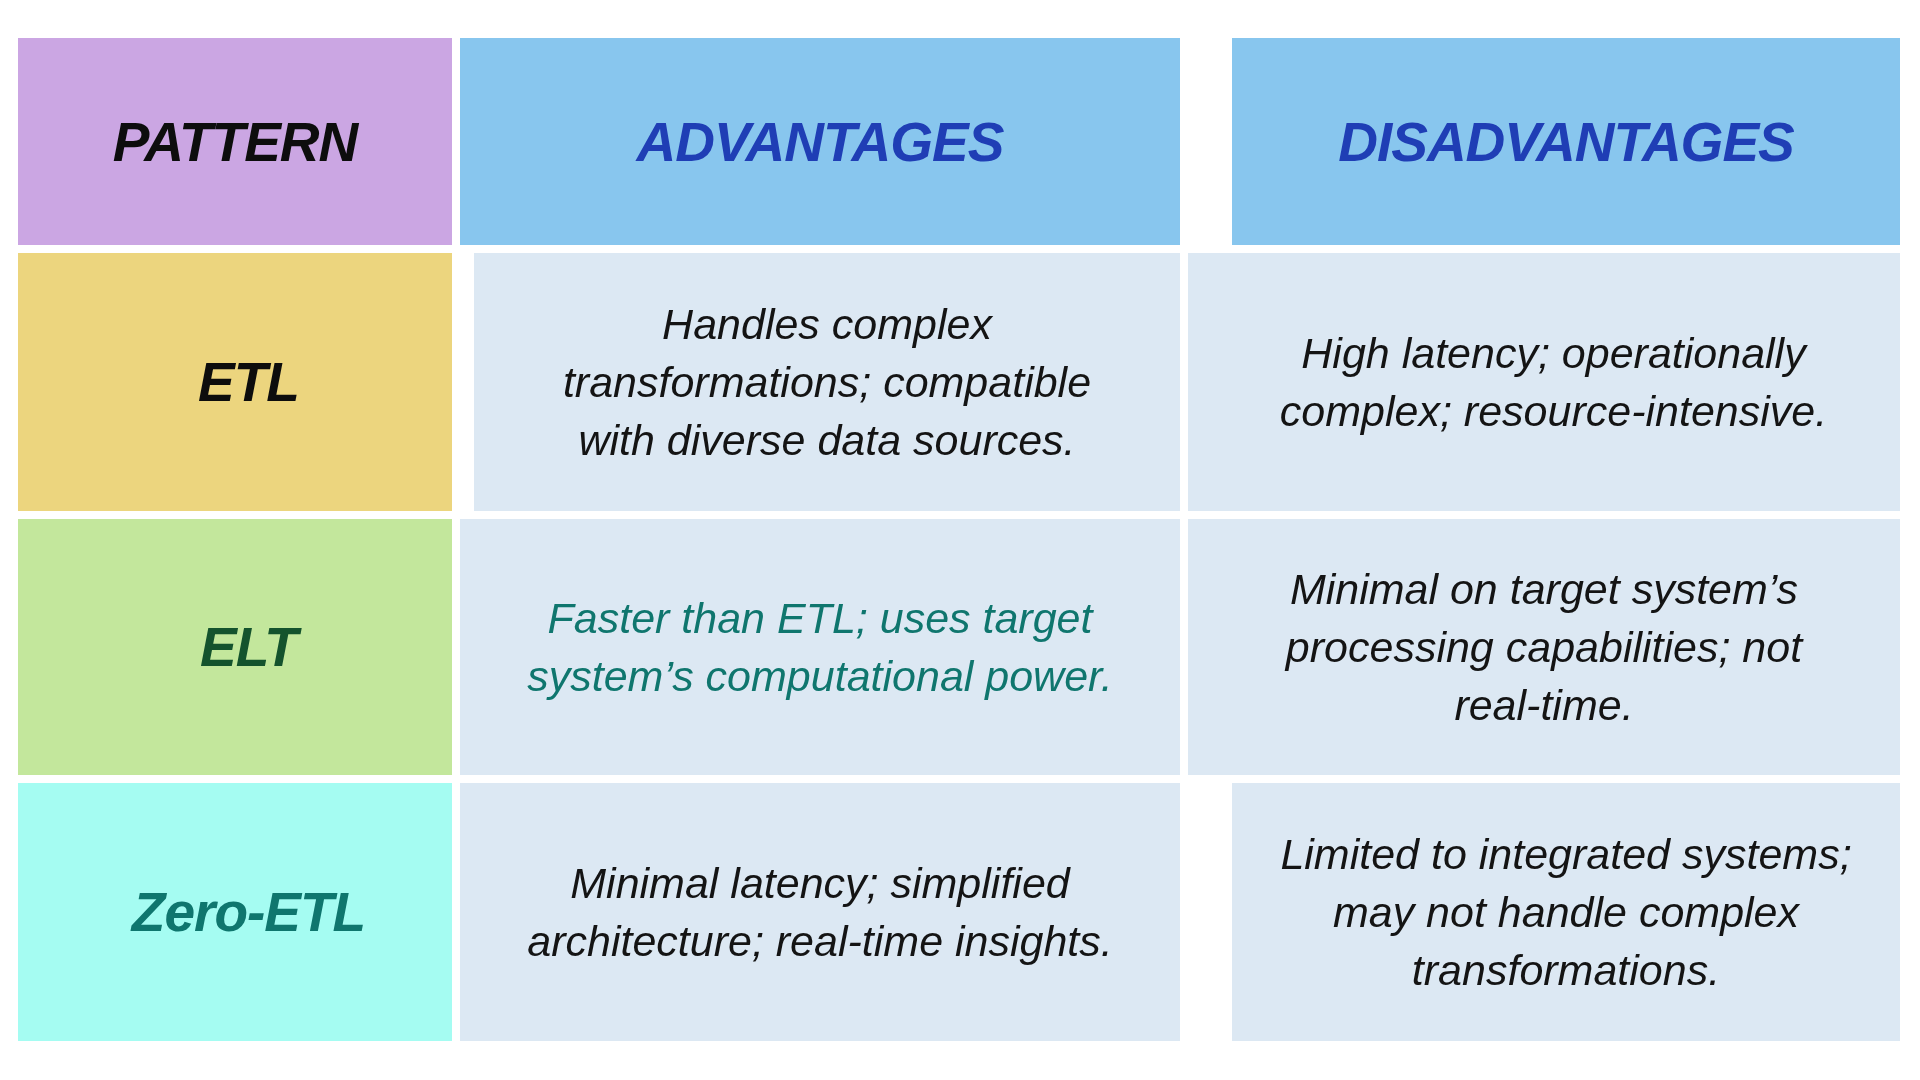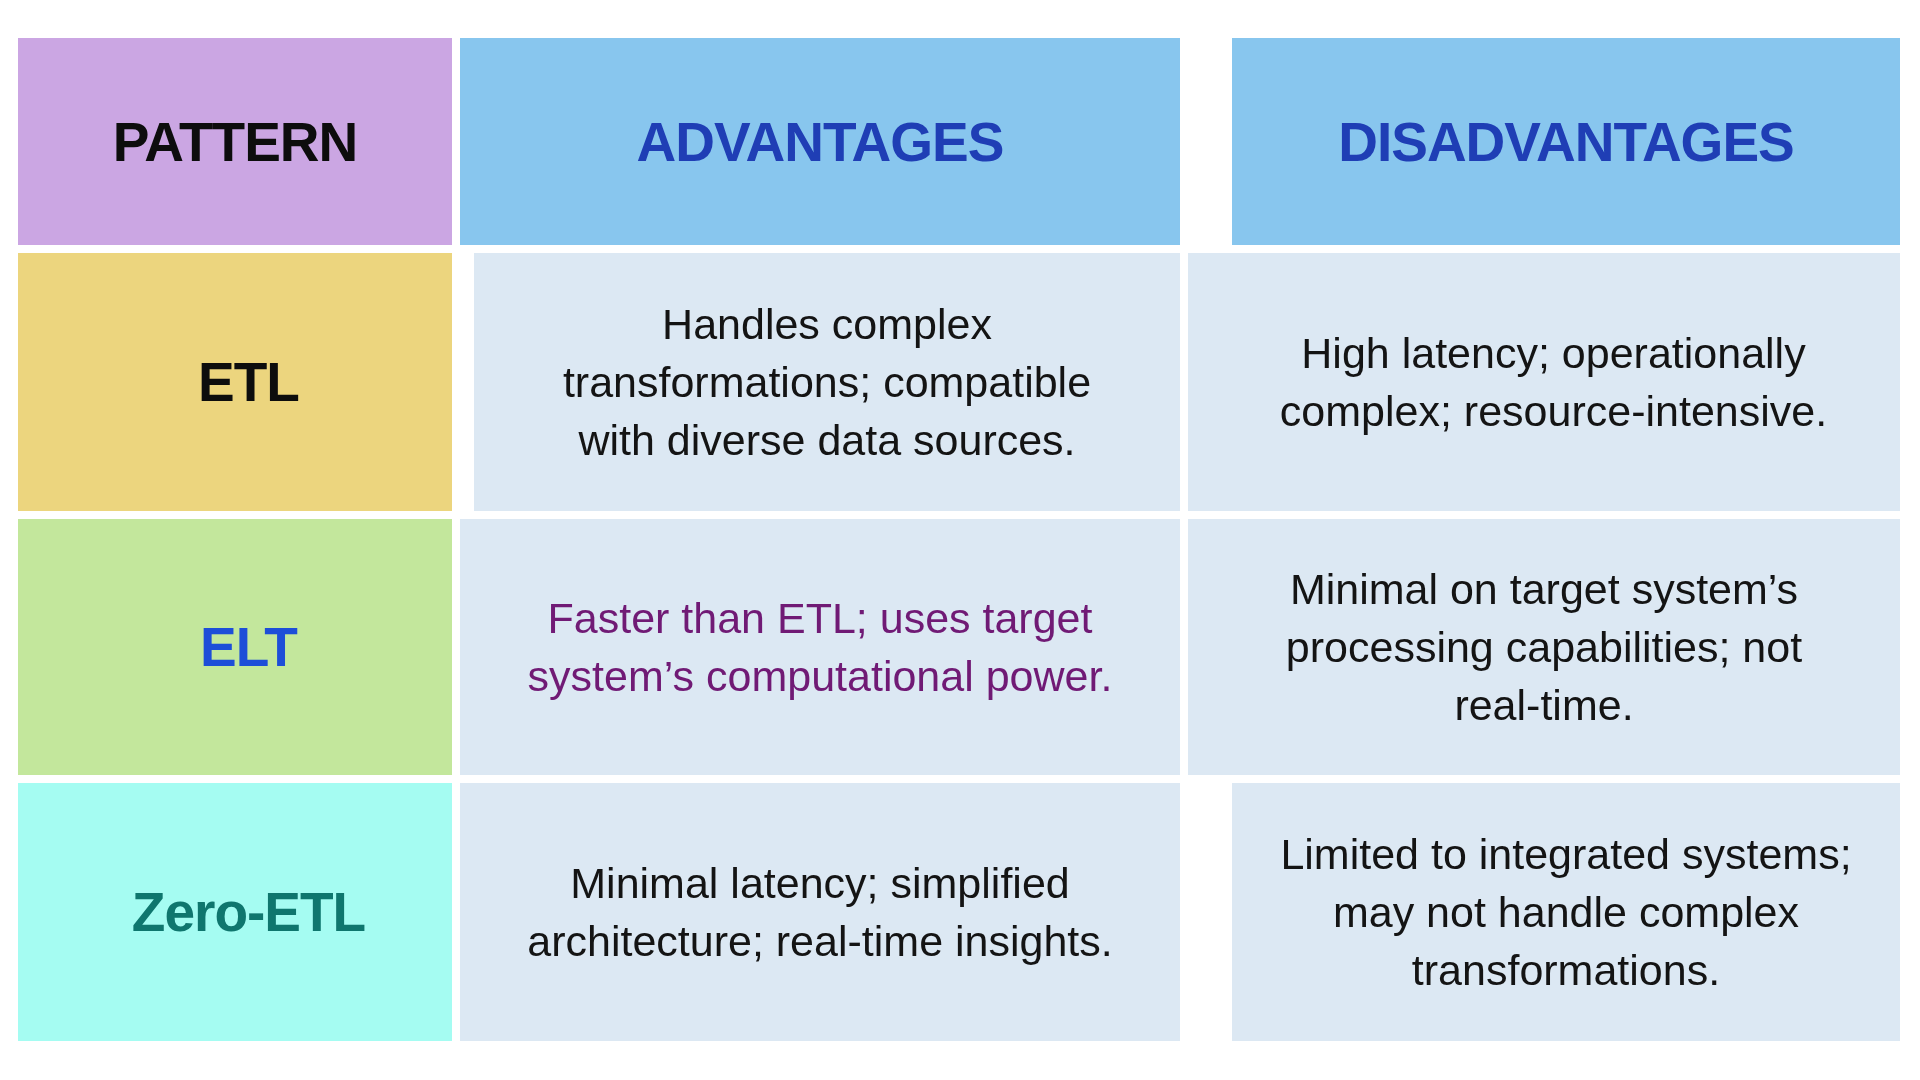--- a/index.html
+++ b/index.html
@@ -1,15 +1,15 @@
 <!DOCTYPE html>
 <html><head>
 <meta charset="utf-8">
 <style>
-  * { box-sizing: border-box; }
+  * { box-sizing: border-box; font-style: italic; }
   html, body { margin: 0; padding: 0; }
   body {
     width: 1920px;
     height: 1080px;
     position: relative;
     background: #ffffff;
     font-family: "Liberation Sans", sans-serif;
     overflow: hidden;
   }
   .grid {
@@ -55,22 +55,22 @@
   <div class="cell hdr" style="background-color: rgb(136, 198, 238); color: rgb(31, 62, 181);">ADVANTAGES</div>
   <div class="cell hdr" style="background-color: rgb(136, 198, 238); color: rgb(31, 62, 181); margin-left: 44px;">DISADVANTAGES</div>
 
   <div class="cell rowlabel" style="background-color: rgb(236, 213, 126); color: rgb(13, 13, 13);">ETL</div>
   <div class="cell body-text" style="background-color: rgb(220, 232, 243); color: rgb(20, 20, 20); margin-left: 14px;">Handles complex
 transformations; compatible
 with diverse data sources.</div>
   <div class="cell body-text" style="background-color: rgb(220, 232, 243); color: rgb(20, 20, 20); padding-left: 39px;">High latency; operationally
 complex; resource-intensive.</div>
 
-  <div class="cell rowlabel" style="background-color: rgb(195, 231, 156); color: #1d4ed8; text-align: right;">ELT</div>
-  <div class="cell body-text" style="background-color: rgb(220, 232, 243); color: #701a75;">Faster than ETL; uses target
+  <div class="cell rowlabel" style="background-color: rgb(195, 231, 156); color: #14532d; text-align: right;">ELT</div>
+  <div class="cell body-text" style="background-color: rgb(220, 232, 243); color: #0f766e;">Faster than ETL; uses target
 system’s computational power.</div>
   <div class="cell body-text" style="background-color: rgb(220, 232, 243); color: rgb(20, 20, 20);">Minimal on target system’s
 processing capabilities; not
 real-time.</div>
 
   <div class="cell rowlabel" style="background-color: rgb(165, 252, 242); color: #0f766e;">Zero-ETL</div>
   <div class="cell body-text" style="background-color: rgb(220, 232, 243); color: rgb(20, 20, 20);">Minimal latency; simplified
 architecture; real-time insights.</div>
   <div class="cell body-text" style="background-color: rgb(220, 232, 243); color: rgb(20, 20, 20); margin-left: 44px;">Limited to integrated systems;
 may not handle complex

